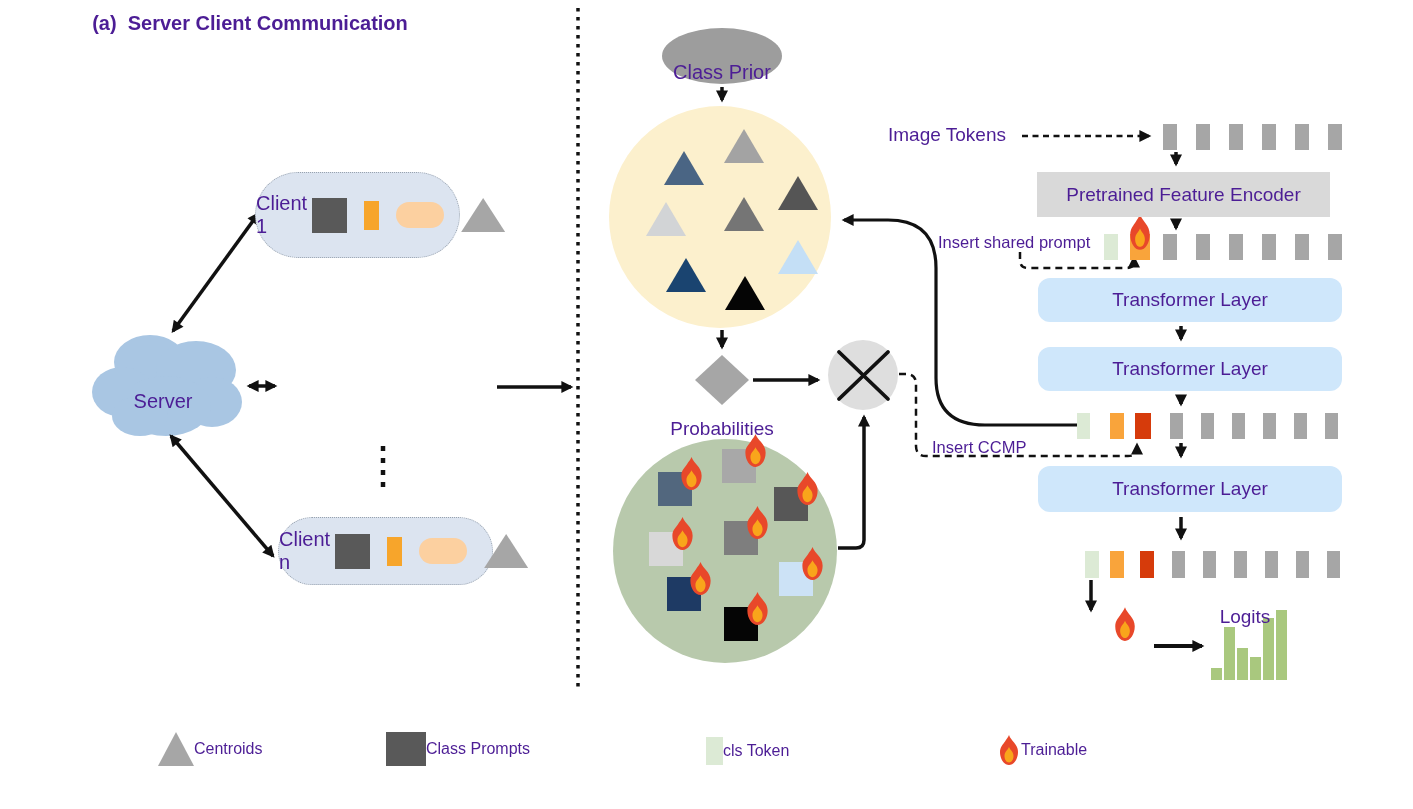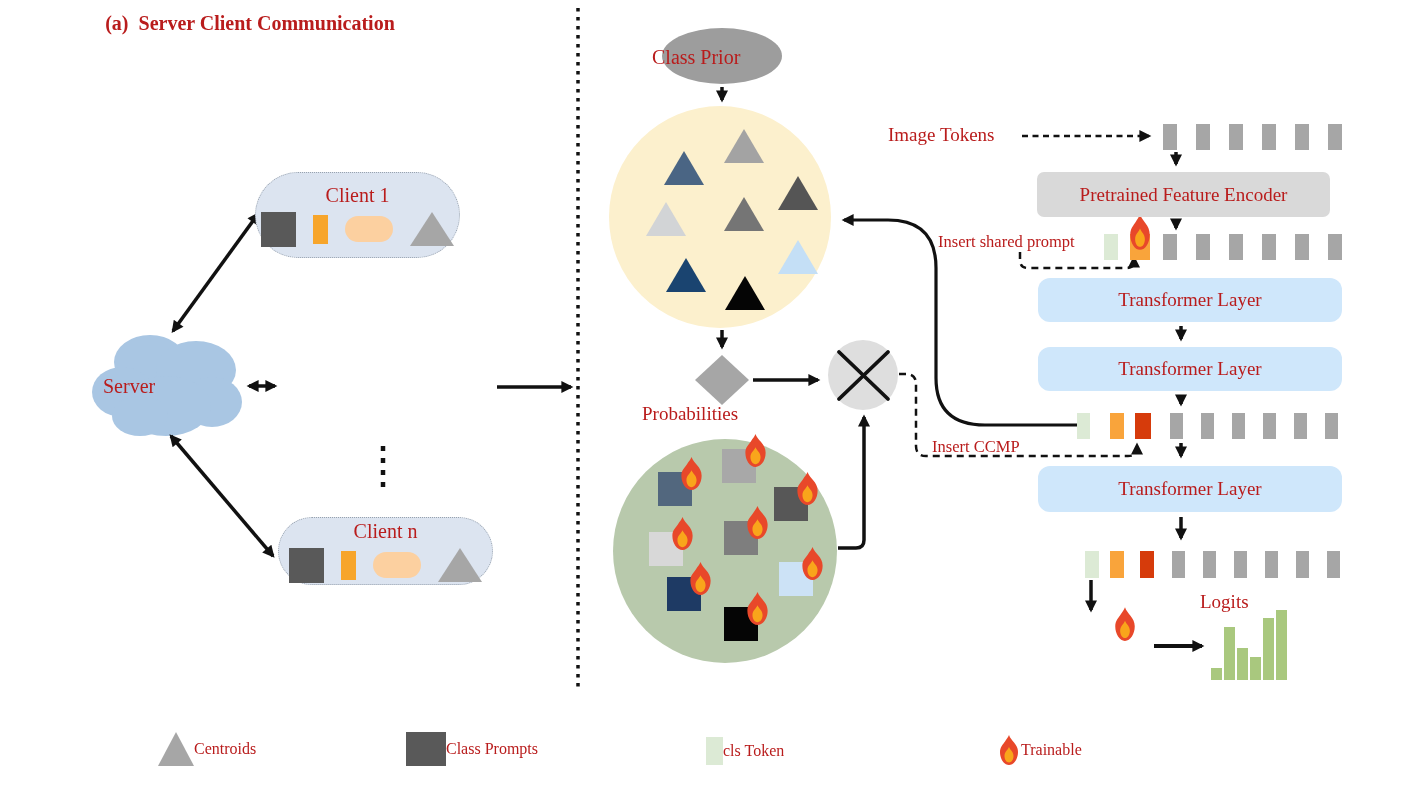--- a/index.html
+++ b/index.html
@@ -1,31 +1,31 @@
 <!DOCTYPE html>
 <html style="--client-pill-bg: #dce4f0; --cloud: #a9c6e3; --class-prior: #9d9d9d; --yellow-circle: #fcf0cd; --green-circle: #b8c9ac; --diamond: #a6a6a6; --multiply-circle: #dedede; --encoder-box: #d9d9d9; --transformer-box: #cfe7fb; --token-gray: #a6a6a6; --token-cls: #dcead5; --token-orange: #f9a43b; --token-red: #d63b0b; --mlp-pill: #fcd2a2; --logits-bar: #a9c87e; --flame-outer: #e8482a; --flame-inner: #f9a51b; --prompt-square: #595959; --orange-bar: #f7a52b; --peach-pill: #fcd0a0; --centroid-gray: #a6a6a6;"><head>
 <meta charset="utf-8">
 <style>
   html,body{margin:0;padding:0;background:#fff;}
   .canvas{position:relative;width:1413px;height:809px;background:#fff;overflow:hidden;
-          font-family:Liberation Serif, serif;color:#b91c1c;}
+          font-family:Liberation Sans, sans-serif;color:#4c1d95;}
   .layer{position:absolute;left:0;top:0;}
   .lbl{position:absolute;white-space:pre;line-height:1.15;}
   .title{font-weight:bold;font-size:20px;text-align:center;}
-  .center{}
+  .center{text-align:center;margin-top:15px;}
   .pill{position:absolute;background:var(--client-pill-bg);border:1.5px dotted #98a2ae;border-radius:46px;
-        display:flex;flex-direction:column;align-items:center;justify-content:center;gap:5px;box-sizing:border-box;}
+        display:flex;flex-direction:row;align-items:center;justify-content:flex-start;gap:5px;box-sizing:border-box;}
   .pill .plabel{font-size:20px;}
   .shapes{display:flex;align-items:center;gap:17px;}
   .sq{width:35px;height:35px;background:var(--prompt-square);}
   .obar{width:15px;height:29px;background:var(--orange-bar);}
   .ppill{width:48px;height:26px;border-radius:13px;background:var(--peach-pill);}
   .tri{width:44px;height:34px;background:var(--centroid-gray);clip-path:polygon(50% 0,100% 100%,0 100%);}
   .box{position:absolute;display:flex;align-items:center;justify-content:center;font-size:19px;box-sizing:border-box;}
-  .encoder{background:var(--encoder-box);border-radius:7px;}
+  .encoder{background:var(--encoder-box);}
   .tl{background:var(--transformer-box);border-radius:12px;}
   .mlp{position:absolute;background:var(--mlp-pill);border-radius:30px;display:flex;align-items:center;justify-content:center;font-size:21px;}
   .legend-item{position:absolute;display:flex;align-items:center;font-size:16px;}
   .cls-rect{width:17px;height:28px;background:var(--token-cls);}
   .small{font-size:16.5px;}
   .mid{font-size:19px;}
 </style>
 </head>
 <body>
 
@@ -200,21 +200,21 @@
   <div class="box tl" style="left:1038px;top:278px;width:304px;height:44px;">Transformer Layer</div>
   <div class="box tl" style="left:1038px;top:347px;width:304px;height:44px;">Transformer Layer</div>
   <div class="lbl small" style="left:932px;top:438px;">Insert CCMP</div>
   <div class="box tl" style="left:1038px;top:466px;width:304px;height:46px;">Transformer Layer</div>
   <div class="lbl center mid" style="left:1200px;top:591px;width:90px;">Logits</div>
 
   <div class="legend-item" style="left:158px;top:732px;">
     <span class="tri" style="width:36px;height:34px;"></span>
     <span>Centroids</span>
   </div>
-  <div class="legend-item" style="left:406px;top:732px;">
+  <div class="legend-item" style="left:386px;top:732px;">
     <span class="sq" style="width:40px;height:34px;"></span>
     <span>Class Prompts</span>
   </div>
   <div class="legend-item" style="left:706px;top:737px;">
     <span class="cls-rect"></span>
     <span>cls Token</span>
   </div>
   <div class="legend-item" style="left:997px;top:734px;">
     <svg id="legend-flame" width="24" height="32" viewBox="0 0 24 32">
         <path d="M12 1C14 7 21 10 21 18c0 7-4 13-9 13S3 25 3 18c0-5 3-7.5 5-10.5C9.5 5.2 11 3.5 12 1z" fill="#e8482a" transform="translate(0 0) scale(1 1)"></path>

